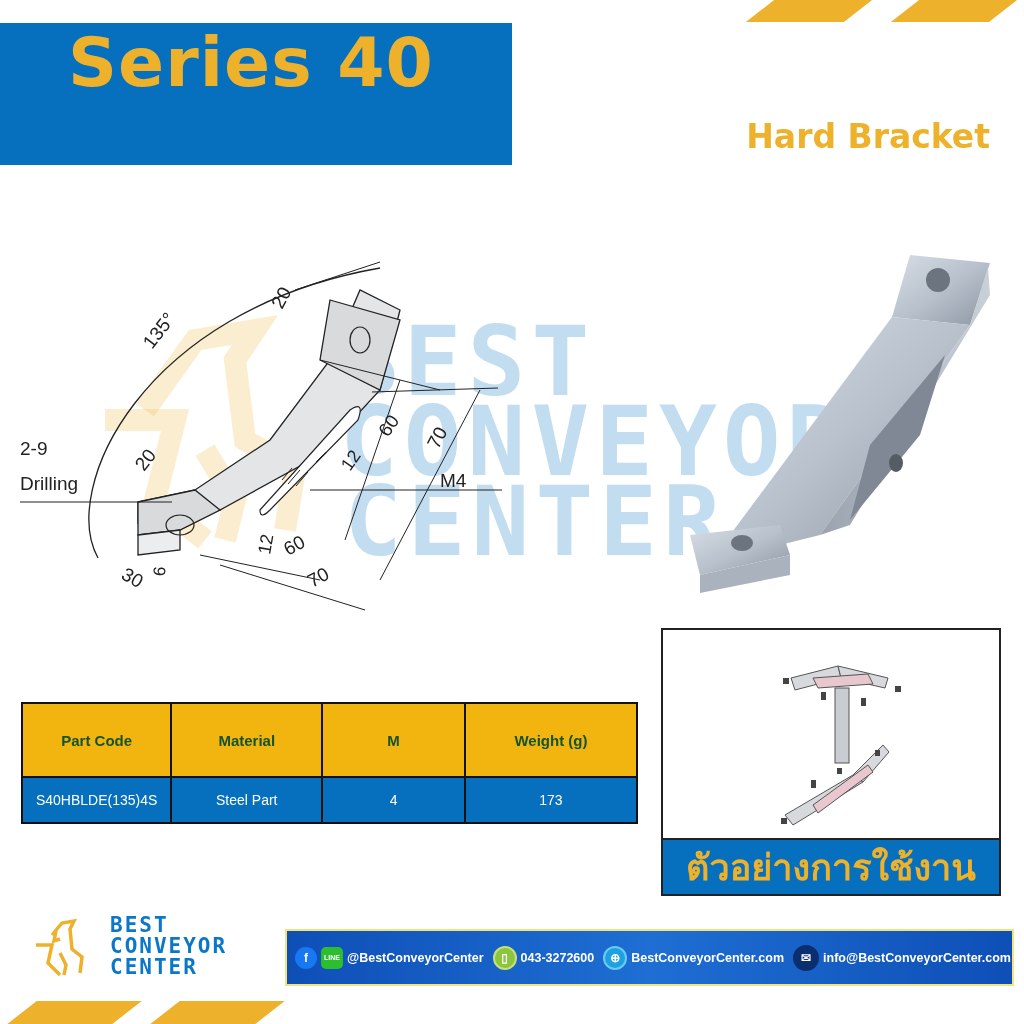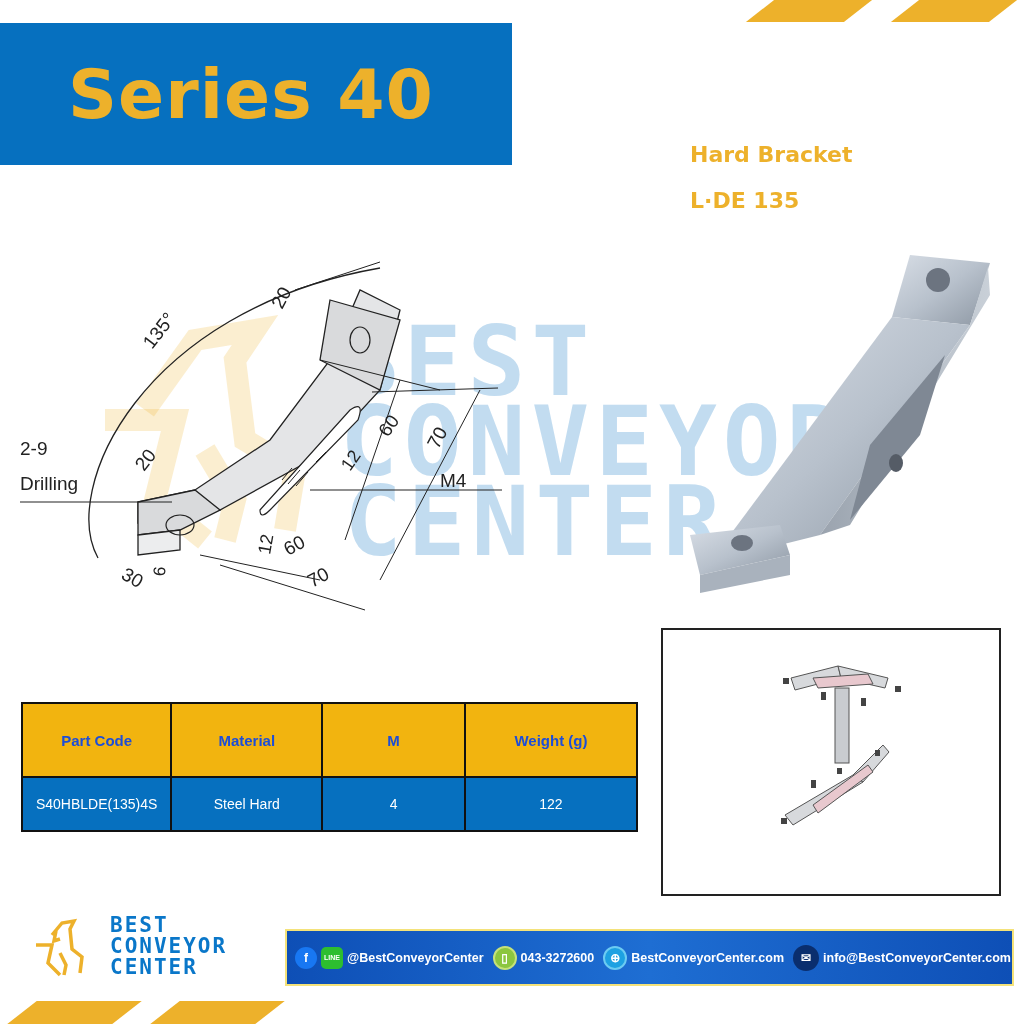--- a/index.html
+++ b/index.html
@@ -3,51 +3,51 @@
 <meta charset="utf-8">
 <style>
   * { box-sizing: border-box; margin: 0; padding: 0; }
   html, body { width: 1024px; height: 1024px; background: #ffffff; overflow: hidden; }
   body { position: relative; font-family: "DejaVu Sans", sans-serif; }
 
   .stripe { position: absolute; height: 22px; background: #EDB12B; transform: skewX(-52deg); }
 
   .series-banner {
     position: absolute; left: 0; top: 23px; width: 512px; height: 142px;
-    background: #0670BF; display: flex; align-items: center; justify-content: center;
+    background: #0670BF; display: flex; align-items: flex-start; justify-content: center;
   }
   .series-banner span {
     color: #EDB12B; font-weight: bold; font-size: 68px; letter-spacing: 1px;
     font-family: "DejaVu Sans", sans-serif; margin-left: -10px;
   }
 
   .product-title {
-    position: absolute; left: 690px; top: 132px; width: 300px; text-align: left;
-    color: #EDB12B; font-weight: bold; font-size: 22px; line-height: 46px;
+    position: absolute; left: 690px; top: 114px; width: 300px; text-align: right;
+    color: #EDB12B; font-weight: bold; font-size: 33px; line-height: 46px;
     font-family: "DejaVu Sans", sans-serif;
   }
 
   .watermark-text {
     position: absolute; left: 340px; top: 322px; color: rgba(120,178,222,0.45);
     font-family: "DejaVu Sans Mono", monospace; font-weight: bold;
     font-size: 96px; line-height: 80px; letter-spacing: 6px; pointer-events: none;
   }
 
   .drawing { position: absolute; left: 20px; top: 240px; width: 500px; height: 380px; }
   .photo { position: absolute; left: 670px; top: 245px; width: 330px; height: 355px; }
 
   table.spec {
     position: absolute; left: 21px; top: 702px; width: 617px; border-collapse: collapse;
     font-family: "Liberation Sans", sans-serif;
   }
   table.spec th, table.spec td { border: 2px solid #111; text-align: center; }
   table.spec th {
-    background: #F2B40F; color: #1d4ed8; font-weight: bold; font-size: 15px; height: 74px;
-  }
-  table.spec td { background: #0670BF; color: #ffffff; font-size: 14px; height: 54px; }
+    background: #F2B40F; color: #14532d; font-weight: bold; font-size: 15px; height: 74px;
+  }
+  table.spec td { background: #0670BF; color: #ffffff; font-size: 14px; height: 46px; }
 
   .usage-box {
     position: absolute; left: 661px; top: 628px; width: 340px; height: 268px;
     border: 2px solid #222; background: #ffffff;
   }
   .usage-box .usage-img { position: absolute; left: 0; top: 0; width: 336px; height: 208px; }
   .usage-label {
     position: absolute; left: 0; bottom: 0; width: 336px; height: 56px;
     background: #0670BF; border-top: 2px solid #222;
     display: flex; align-items: center; justify-content: center;
@@ -86,21 +86,20 @@
 <div class="stripe" style="left:905px; top:0; width:98px;"></div>
 <div class="stripe" style="left:22px; top:1001px; width:105px; height:23px;"></div>
 <div class="stripe" style="left:165px; top:1001px; width:105px; height:23px;"></div>
 
 <div class="series-banner">
   <span>Series 40</span>
 </div>
 
 <div class="product-title">
   <div>Hard Bracket</div>
-  <div>L·DE 135</div>
 </div>
 
 <svg style="position:absolute; left:85px; top:300px;" width="260" height="260" viewBox="0 0 260 260">
   <g fill="none" stroke="rgba(237,177,43,0.22)" stroke-width="22" stroke-linejoin="miter">
     <path d="M60 110 L110 40 L170 30 L150 60 L160 140 L210 170 L200 230"></path>
     <path d="M20 120 L90 120 L70 200 L120 240"></path>
     <path d="M120 150 L150 200 L140 240"></path>
   </g>
 </svg>
 
@@ -189,23 +188,23 @@
     <tr>
       <th style="width:151px">Part Code</th>
       <th style="width:157px">Material</th>
       <th style="width:151px">M</th>
       <th style="width:180px">Weight (g)</th>
     </tr>
   </thead>
   <tbody>
     <tr>
       <td>S40HBLDE(135)4S</td>
-      <td>Steel Hard</td>
+      <td>Steel Part</td>
       <td>4</td>
-      <td>122</td>
+      <td>173</td>
     </tr>
   </tbody>
 </table>
 
 <div class="usage-box">
   <svg class="usage-img" viewBox="0 0 336 208">
     <g stroke="#555" stroke-width="1" fill="#D7D9DC">
       <polygon points="128,48 175,36 178,48 132,60"></polygon>
       <polygon points="175,36 225,48 222,58 178,48"></polygon>
       <rect x="172" y="58" width="14" height="75" fill="#C9CCD0"></rect>
@@ -218,20 +217,21 @@
       <rect x="120" y="48" width="6" height="6"></rect>
         <rect x="232" y="56" width="6" height="6"></rect>
       <rect x="158" y="62" width="5" height="8"></rect>
         <rect x="198" y="68" width="5" height="8"></rect>
       <rect x="212" y="120" width="5" height="6"></rect>
         <rect x="174" y="138" width="5" height="6"></rect>
       <rect x="148" y="150" width="5" height="8"></rect>
         <rect x="118" y="188" width="6" height="6"></rect>
     </g>
   </svg>
+  <div class="usage-label">ตัวอย่างการใช้งาน</div>
 </div>
 
 <div class="logo">
   <svg width="66" height="66" viewBox="0 0 66 66" style="position:absolute; left:0; top:0;">
     <g fill="none" stroke="#EDB12B" stroke-width="3.5" stroke-linejoin="miter">
       <path d="M22 20 L32 8 L44 6 L40 14 L42 34 L52 42 L50 58"></path>
       <path d="M6 30 L22 30 L18 48 L30 60"></path>
       <path d="M30 38 L36 50 L34 60"></path>
       <path d="M26 16 L24 26 L30 24"></path>
     </g>

